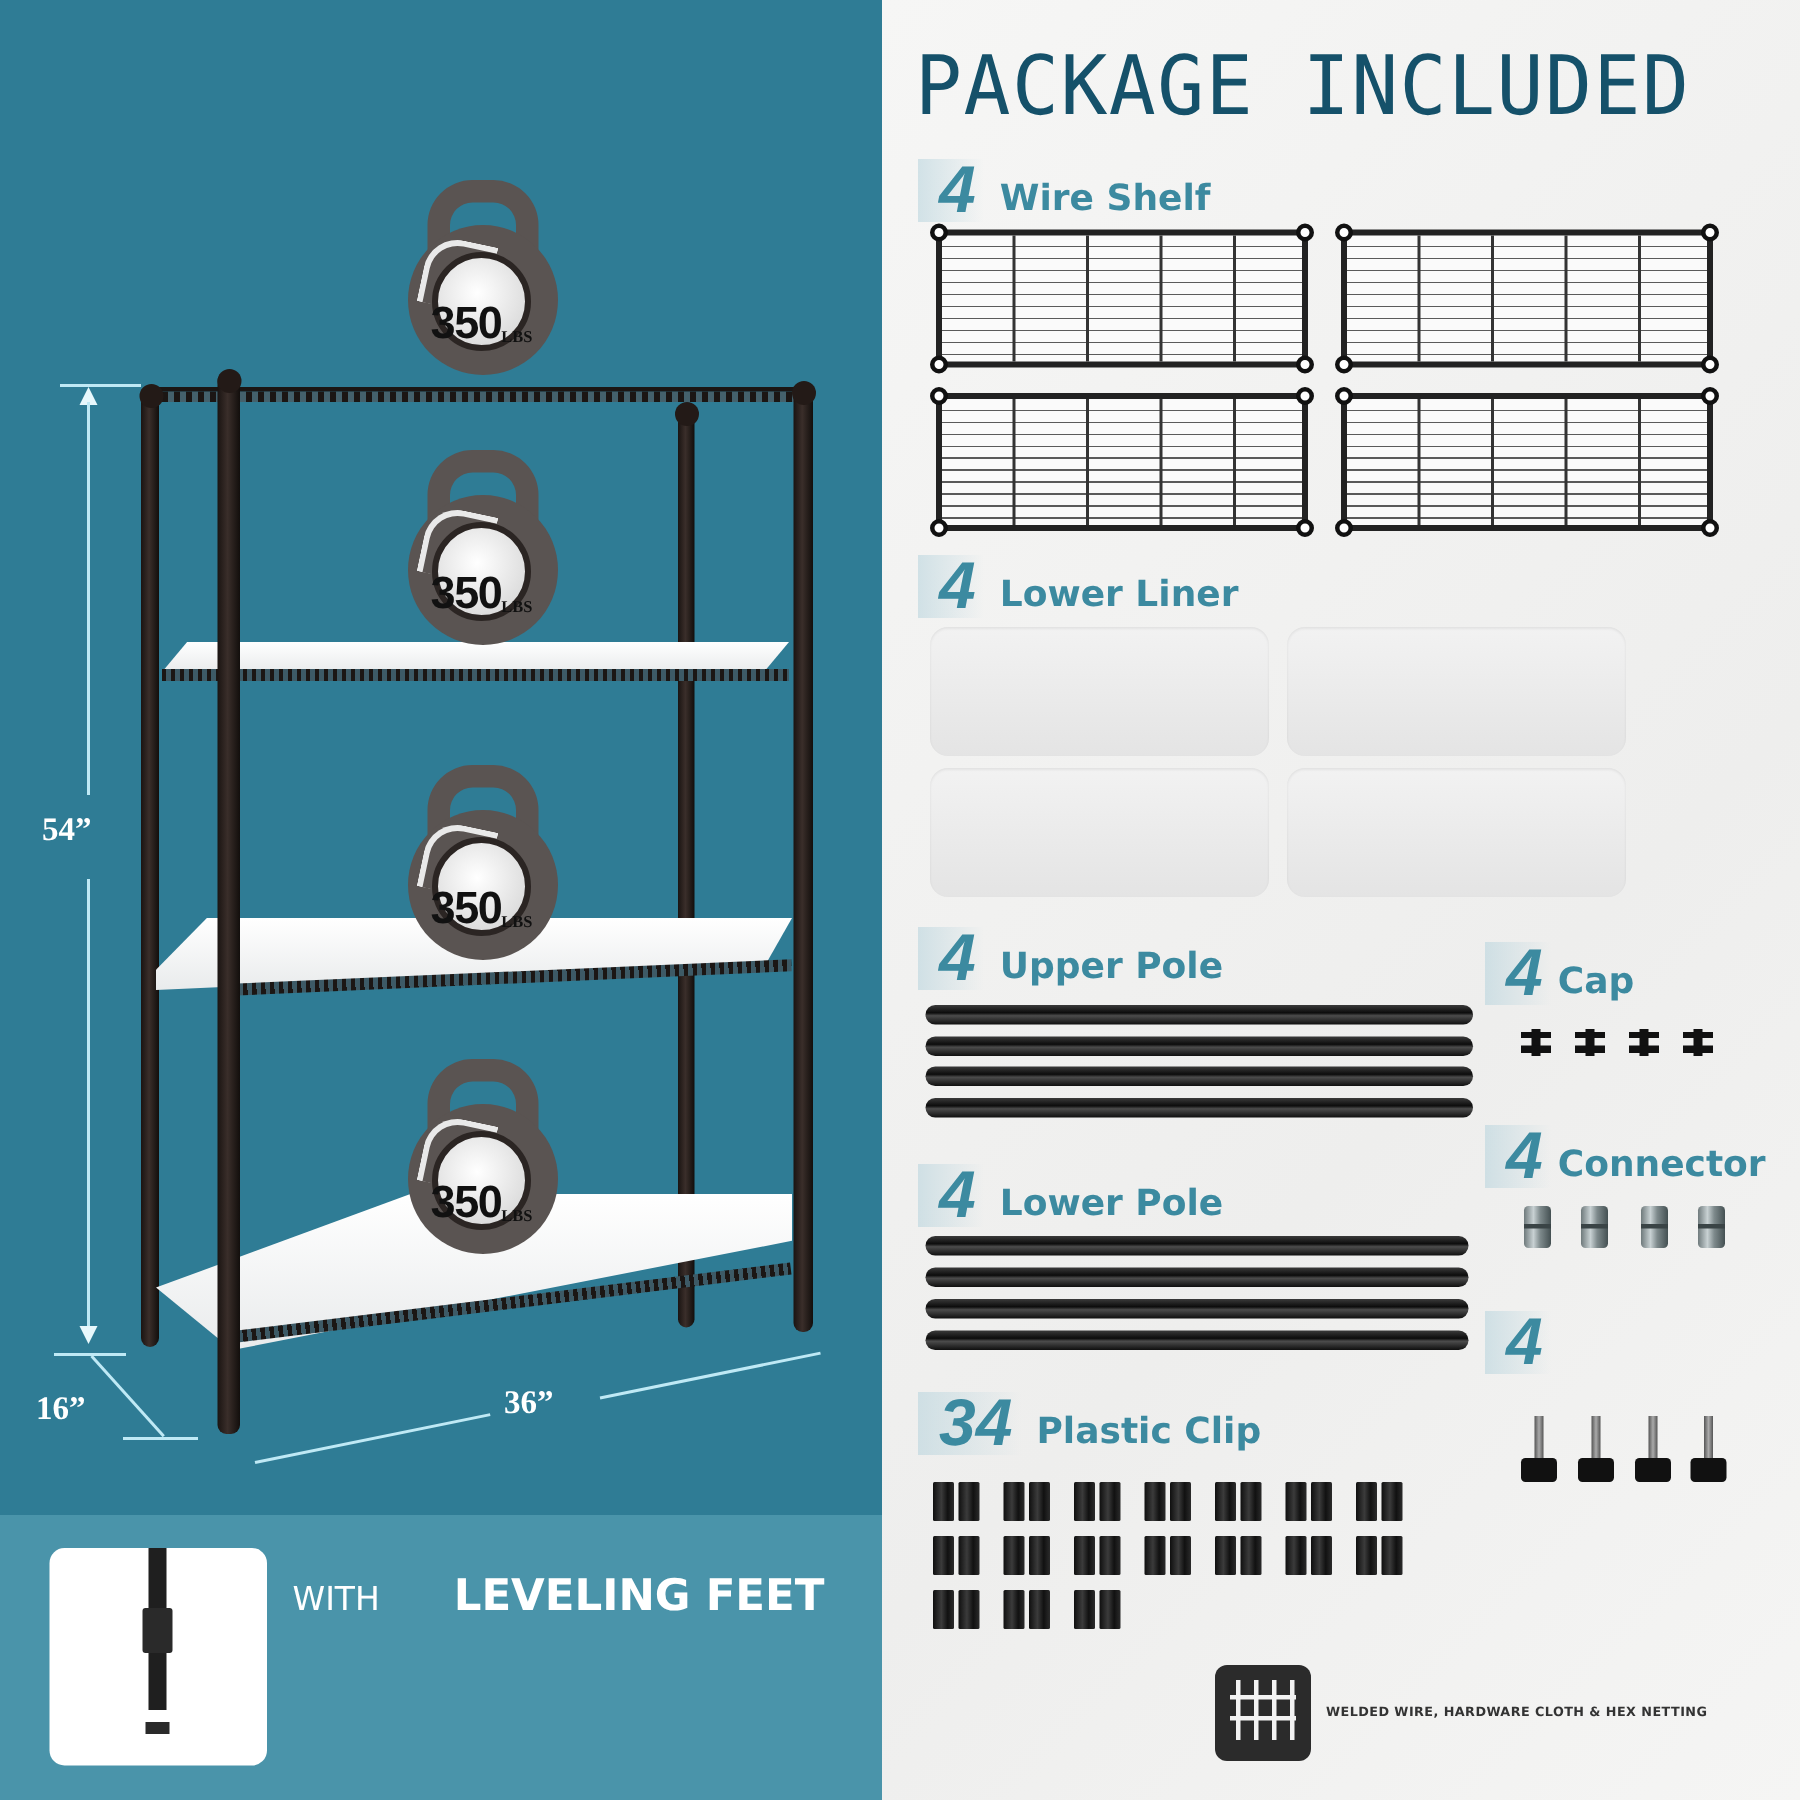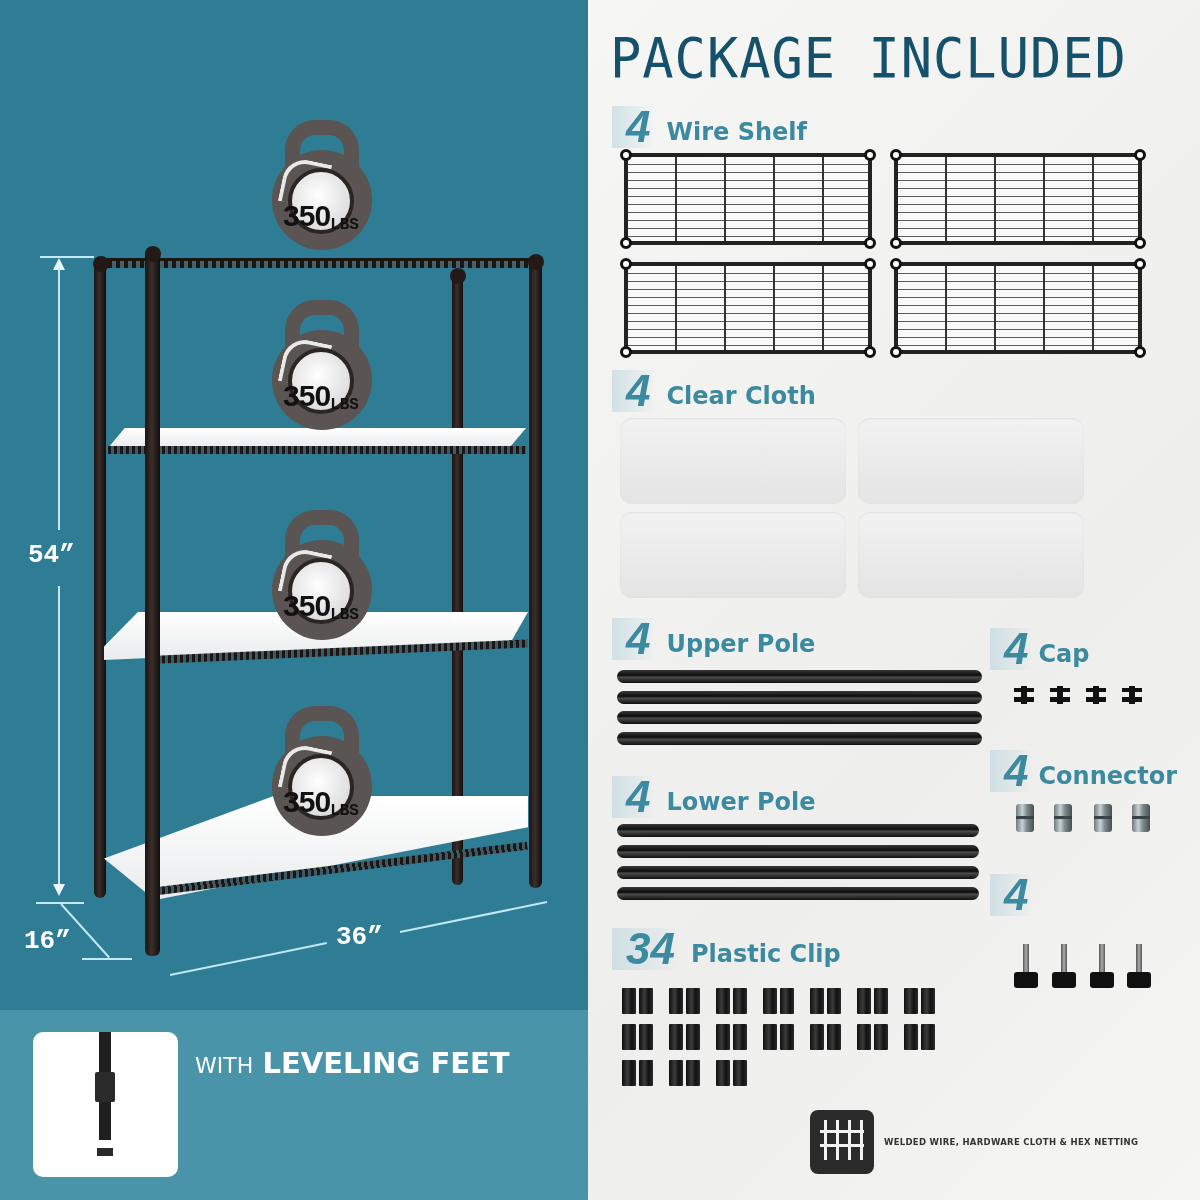--- a/index.html
+++ b/index.html
@@ -16,36 +16,36 @@
   .shelf-plate { position: absolute; background: linear-gradient(180deg,#ffffff,#e9ebec); transform-origin: left top; }
   .shelf-wire { position: absolute; height: 8px; background: repeating-linear-gradient(90deg,#1b1614 0 3px, #3d5a66 3px 6px); }
   .top-wire { position: absolute; height: 10px; background: repeating-linear-gradient(90deg,#1b1614 0 4px, #44616c 4px 8px); border-top: 3px solid #1b1614; }
 
   .kettlebell { position: absolute; width: 100px; height: 132px; }
   .kb-handle { position: absolute; left: 13px; top: 0; width: 74px; height: 58px; border: 15px solid #5a5452; border-radius: 30px 30px 12px 12px; }
   .kb-body { position: absolute; left: 0; top: 30px; width: 100px; height: 100px; border-radius: 50%; background: #5a5452; }
   .kb-face { position: absolute; left: 16px; top: 48px; width: 66px; height: 66px; border-radius: 50%; background: radial-gradient(circle at 45% 40%,#ffffff,#dcdcdc 75%); border: 4px solid #2b2523; display:flex; flex-direction:row; align-items:flex-end; justify-content:center; }
   .kb-arc { position: absolute; left: 10px; top: 40px; width: 46px; height: 46px; border-top: 4px solid #e9e9e9; border-left: 4px solid #e9e9e9; border-radius: 50% 0 0 0; transform: rotate(12deg); }
   .kb-num { font-family: "Liberation Sans", sans-serif; font-weight: bold; font-size: 30px; line-height: 28px; color: #111; letter-spacing: -1px; }
-  .kb-unit { font-family: Liberation Mono, monospace; font-weight: bold; font-size: 16px; line-height: 10px; color: #111; }
+  .kb-unit { font-family: Liberation Serif, serif; font-weight: bold; font-size: 11px; line-height: 10px; color: #111; }
 
   .dim-line { position: absolute; background: #bfe9f5; }
-  .dim-label { position: absolute; color: #ffffff; font-family: Liberation Mono, monospace; font-weight: bold; font-size: 26px; }
+  .dim-label { position: absolute; color: #ffffff; font-family: Liberation Serif, serif; font-weight: bold; font-size: 22px; }
   .arrow-up { position: absolute; width: 0; height: 0; border-left: 6px solid transparent; border-right: 6px solid transparent; border-bottom: 12px solid #e8f8fc; }
   .arrow-down { position: absolute; width: 0; height: 0; border-left: 6px solid transparent; border-right: 6px solid transparent; border-top: 12px solid #e8f8fc; }
 
   .feet-box { position: absolute; left: 33px; top: 1032px; width: 145px; height: 145px; background: #ffffff; border-radius: 10px; }
   .foot-pole { position: absolute; left: 66px; top: 0; width: 12px; height: 108px; background: #1f1f1f; }
   .foot-sleeve { position: absolute; left: 62px; top: 40px; width: 20px; height: 30px; background: #2a2a2a; border-radius: 2px; }
   .foot-base { position: absolute; left: 64px; top: 116px; width: 16px; height: 8px; background: #2a2a2a; }
 
   .feat-text { position: absolute; left: 195px; top: 1042px; color: #ffffff; font-family: "DejaVu Sans", sans-serif; }
   .feat-line { font-size: 29px; line-height: 43px; white-space: nowrap; }
   .feat-line .small { font-size: 22px; }
-  .feat-line b { font-weight: bold; }
+  .feat-line b { font-weight: bold; margin-left: 40px; }
 
   
   .right-panel { position: absolute; left: 588px; top: 0; width: 612px; height: 1200px; background: linear-gradient(135deg,#f6f6f5,#eeeeed 60%,#f5f5f4); }
   .pkg-title { position: absolute; left: 610px; top: 28px; font-family: "DejaVu Sans Mono", monospace; font-size: 52px; letter-spacing: 1px; color: #15516a; transform: scaleY(1.05); }
 
   .item-head { position: absolute; display: flex; align-items: flex-end; }
   .item-num { font-family: "Liberation Sans", sans-serif; font-weight: bold; font-style: italic; font-size: 44px; line-height: 42px; color: #3c8aa0; background: linear-gradient(90deg,rgba(180,210,220,.55),rgba(180,210,220,0)); padding: 0 6px 0 14px; }
   .item-label { font-family: "DejaVu Sans", sans-serif; font-weight: bold; font-size: 24px; color: #3c8aa0; margin-left: 10px; padding-bottom: 2px; white-space: nowrap; }
   .item-label.two-line { line-height: 28px; white-space: normal; width: 130px; }
 
@@ -218,21 +218,21 @@
     <div class="v" style="left:145px"></div>
     <div class="v" style="left:194px"></div>
   <div class="corner" style="left:-8px;top:-8px"></div>
     <div class="corner" style="right:-8px;top:-8px"></div>
     <div class="corner" style="left:-8px;bottom:-8px"></div>
     <div class="corner" style="right:-8px;bottom:-8px"></div>
 </div>
 
 <div class="item-head" style="left:612px;top:370px;">
   <span class="item-num">4</span>
-  <span class="item-label">Clear Cloth</span>
+  <span class="item-label">Lower Liner</span>
 </div>
 <div class="liner" style="left:620px;top:418px;"></div>
 <div class="liner" style="left:858px;top:418px;"></div>
 <div class="liner" style="left:620px;top:512px;"></div>
 <div class="liner" style="left:858px;top:512px;"></div>
 
 <div class="item-head" style="left:612px;top:618px;">
   <span class="item-num">4</span>
   <span class="item-label">Upper Pole</span>
 </div>

